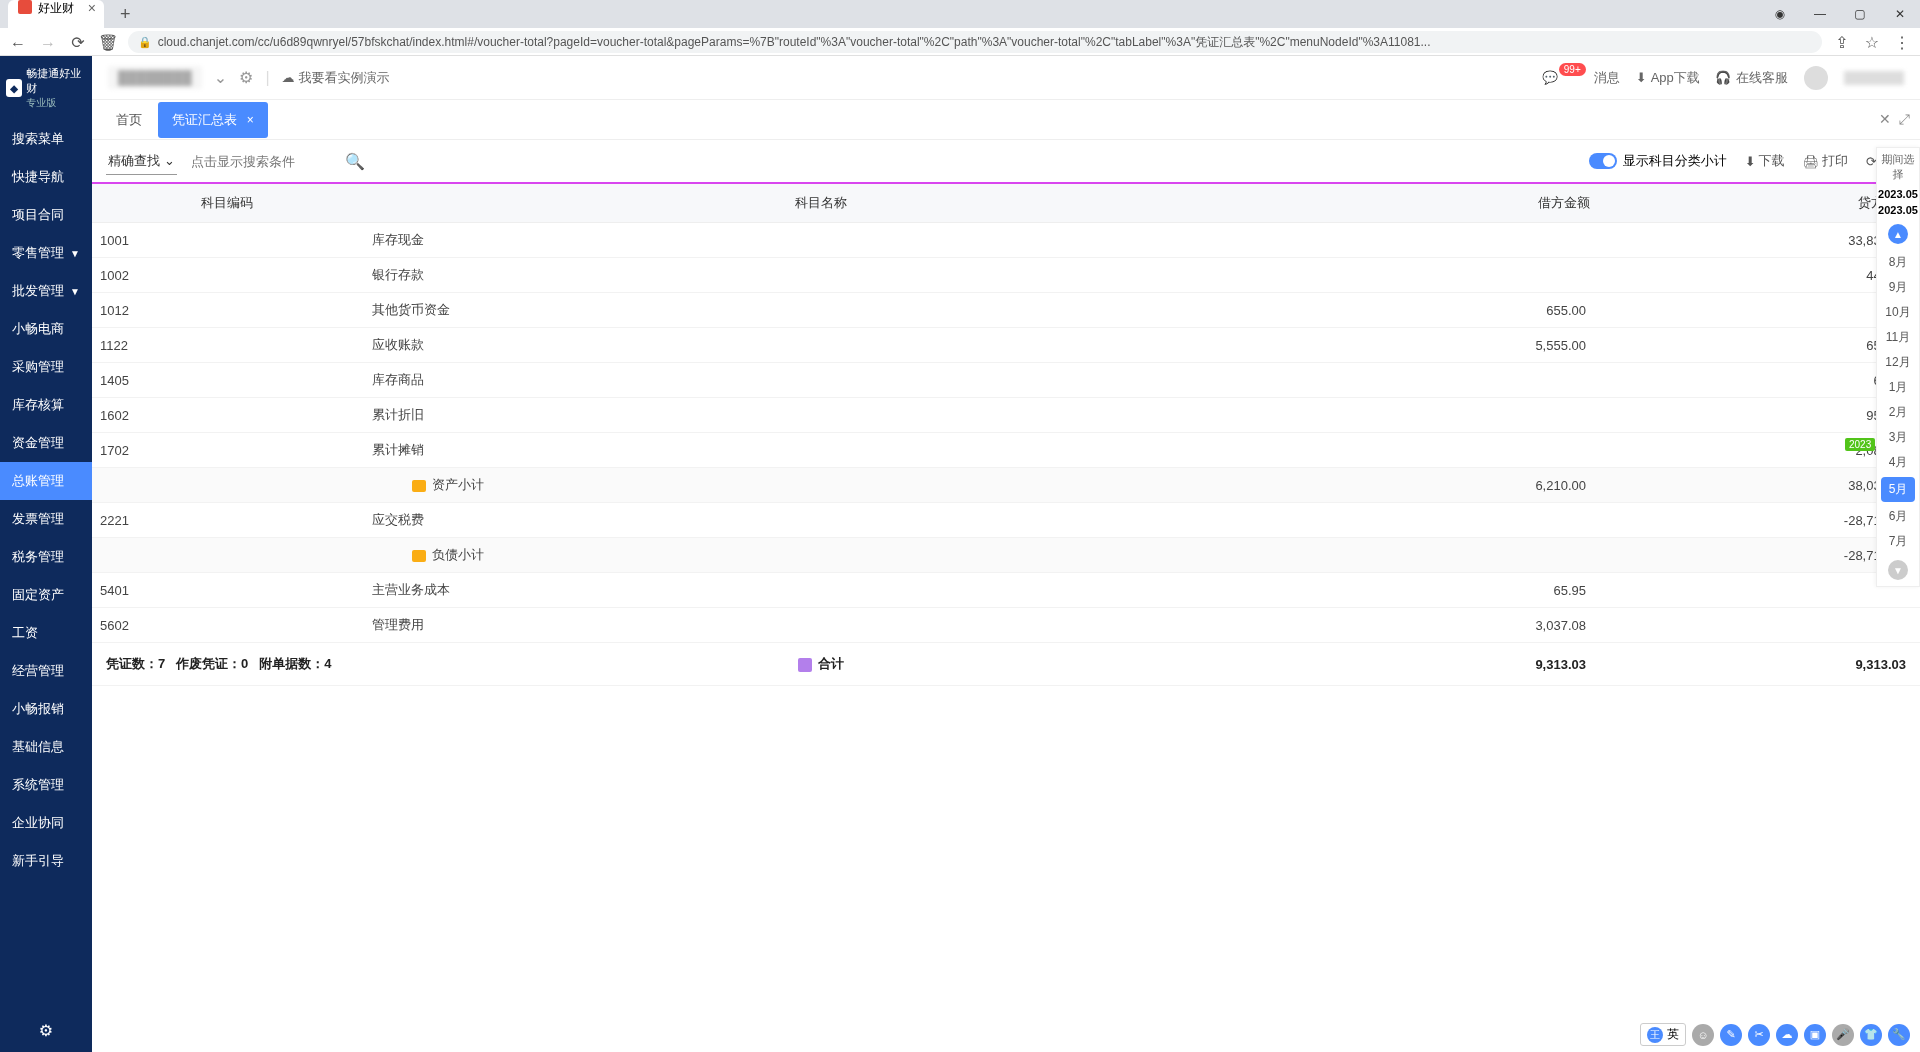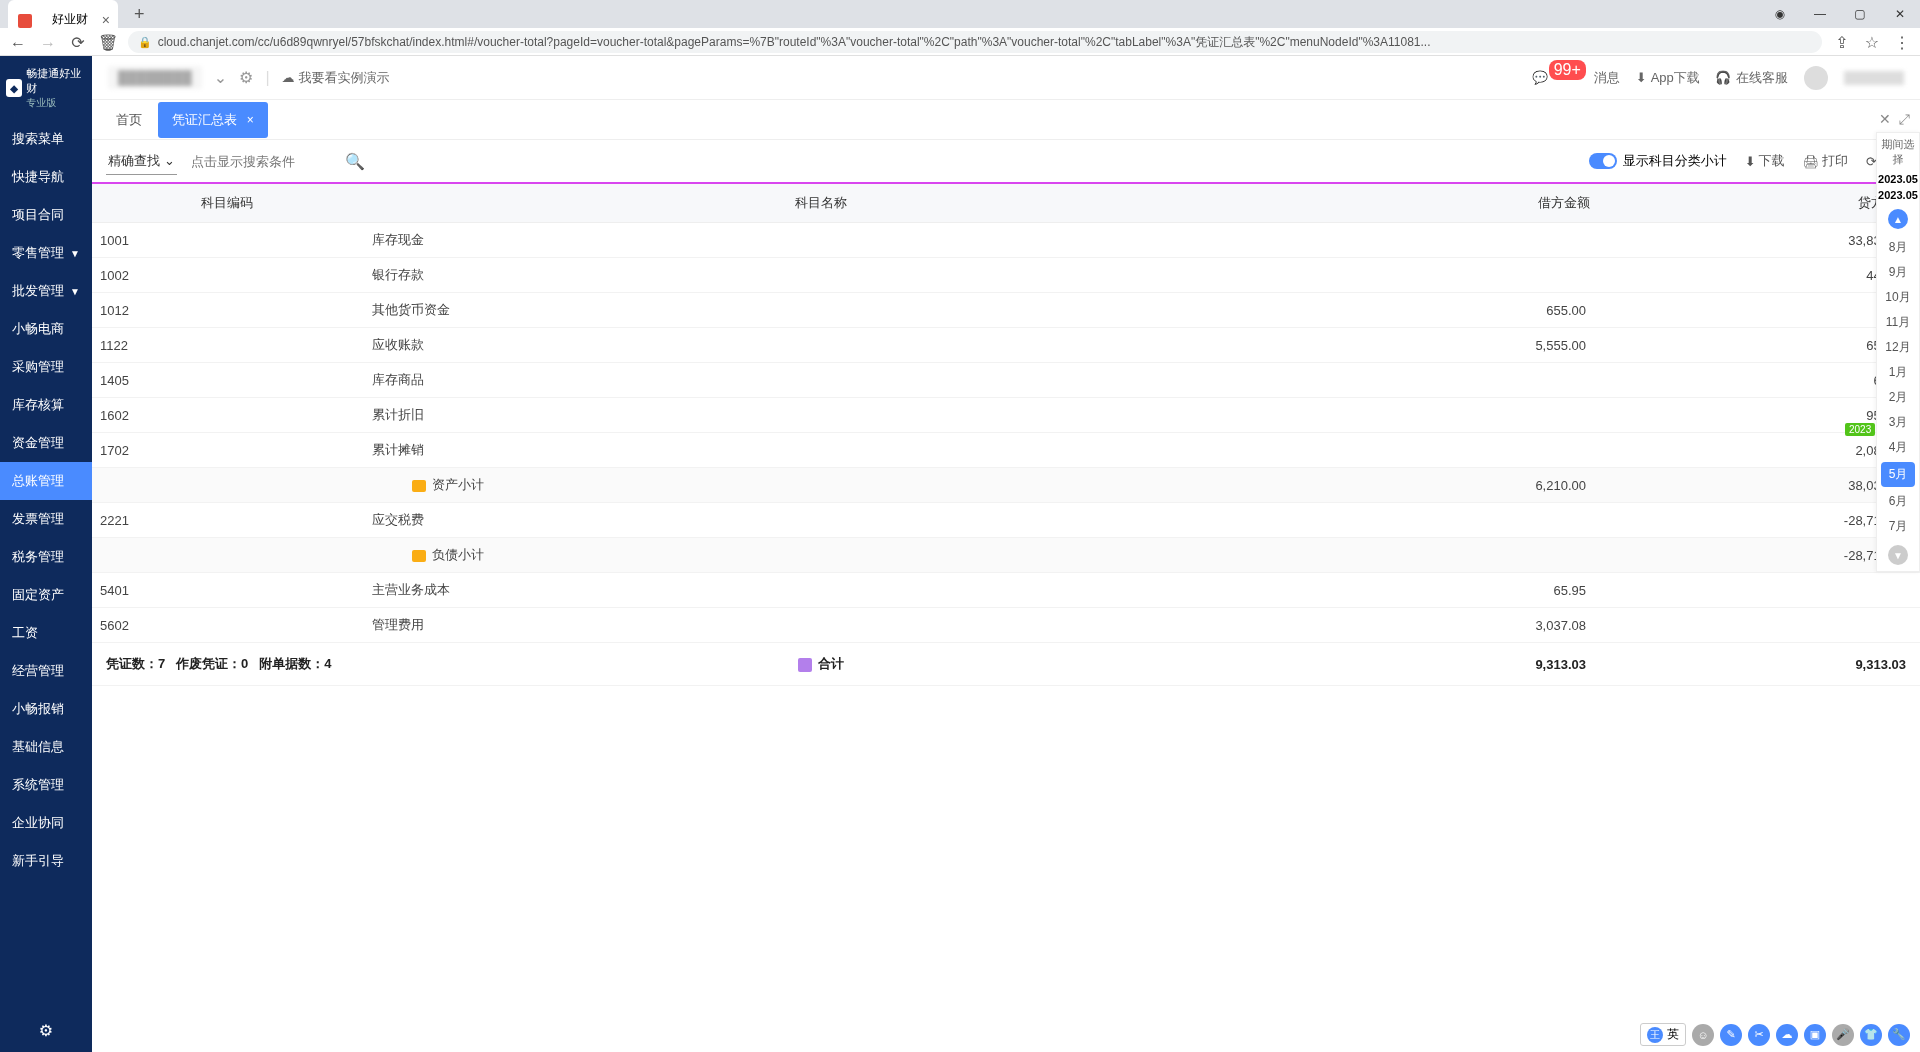--- a/index.html
+++ b/index.html
@@ -1,21 +1,21 @@
 <!DOCTYPE html>
 <html><head>
 <meta charset="utf-8">
 <style>
 * { margin: 0; padding: 0; box-sizing: border-box; font-family: "Microsoft YaHei", Arial, sans-serif; }
 body { background: #f5f5f5; overflow: hidden; }
 
 
 .browser-chrome { height: 56px; background: #fff; border-bottom: 1px solid #e0e0e0; }
 .tab-bar { height: 28px; background: #dee1e6; display: flex; align-items: center; padding-left: 8px; }
-.tab { background: #fff; height: 28px; padding: 0 30px 0 10px; display: flex; align-items: flex-end; font-size: 12px; border-radius: 6px 6px 0 0; position: relative; gap: 20px; }
+.tab { background: #fff; height: 28px; padding: 0 30px 0 10px; display: flex; align-items: flex-start; font-size: 12px; border-radius: 6px 6px 0 0; position: relative; gap: 6px; }
 .tab-icon { width: 14px; height: 14px; background: #e74c3c; border-radius: 2px; }
 .tab-close { position: absolute; right: 8px; font-size: 14px; color: #666; }
 .new-tab { margin-left: 8px; font-size: 18px; color: #555; padding: 0 8px; }
 .window-controls { margin-left: auto; display: flex; gap: 0; }
 .window-controls span { width: 40px; height: 28px; display: flex; align-items: center; justify-content: center; font-size: 12px; color: #333; }
 .address-bar { height: 28px; display: flex; align-items: center; padding: 0 8px; gap: 10px; }
 .nav-btn { color: #555; font-size: 16px; width: 20px; text-align: center; }
 .url-box { flex: 1; background: #f1f3f4; border-radius: 14px; height: 22px; display: flex; align-items: center; padding: 0 10px; font-size: 12px; color: #555; gap: 6px; }
 .url-box .lock { font-size: 11px; }
 
@@ -26,21 +26,21 @@
 .logo-icon { width: 18px; height: 18px; background: #fff; border-radius: 3px; display: inline-flex; align-items: center; justify-content: center; color: #0e2a5c; font-weight: bold; font-size: 10px; }
 .sidebar-item { padding: 10px 12px; cursor: pointer; display: flex; align-items: center; justify-content: space-between; font-size: 13px; }
 .sidebar-item.active { background: #4a8bff; }
 .sidebar-settings { margin-top: auto; text-align: center; padding: 12px; font-size: 16px; }
 
 .main { flex: 1; display: flex; flex-direction: column; background: #fff; position: relative; }
 .top-bar { height: 44px; display: flex; align-items: center; padding: 0 16px; border-bottom: 1px solid #eee; gap: 12px; }
 .org-select { display: flex; align-items: center; gap: 8px; color: #aaa; font-size: 13px; background: #f5f5f5; padding: 4px 10px; border-radius: 3px; filter: blur(2px); }
 .top-link { color: #666; font-size: 13px; display: flex; align-items: center; gap: 4px; cursor: pointer; }
 .top-right { margin-left: auto; display: flex; align-items: center; gap: 16px; }
-.badge { background: #ff4d4f; color: #fff; font-size: 16px; padding: 1px 5px; border-radius: 8px; position: relative; top: -8px; left: -4px; }
+.badge { background: #ff4d4f; color: #fff; font-size: 10px; padding: 1px 5px; border-radius: 8px; position: relative; top: -8px; left: -4px; }
 .avatar { width: 24px; height: 24px; background: #ddd; border-radius: 50%; }
 .username-blur { width: 60px; height: 14px; background: #ddd; filter: blur(2px); }
 
 .tab-strip { height: 40px; display: flex; align-items: center; padding: 0 10px; border-bottom: 1px solid #eee; gap: 2px; }
 .page-tab { padding: 9px 14px; font-size: 13px; color: #555; cursor: pointer; }
 .page-tab.active { background: #4a8bff; color: #fff; border-radius: 3px; }
 .tab-x { margin-left: 6px; font-size: 12px; }
 .tab-strip-right { margin-left: auto; display: flex; gap: 8px; color: #888; font-size: 14px; }
 
 .toolbar { height: 44px; display: flex; align-items: center; padding: 0 14px; gap: 14px; border-bottom: 2px solid #d946ef; font-size: 13px; }
@@ -63,21 +63,21 @@
 tbody td:nth-child(1) { padding-left: 8px; }
 tbody td:nth-child(3), tbody td:nth-child(4) { text-align: right; padding-right: 14px; }
 tr.subtotal { background: #fafafa; }
 tr.subtotal td:nth-child(2) { padding-left: 50px; }
 .folder-icon { display: inline-block; width: 14px; height: 12px; background: #faad14; border-radius: 2px; margin-right: 6px; vertical-align: middle; }
 .sum-icon { display: inline-block; width: 14px; height: 14px; background: #b37feb; border-radius: 2px; margin-right: 6px; vertical-align: middle; }
 tr.total td { font-weight: bold; color: #222; padding: 12px 14px; }
 .arrow-collapse { position: absolute; right: 0; top: 0; background: #f0f0f0; width: 16px; height: 30px; display: flex; align-items: center; justify-content: center; color: #aaa; font-size: 10px; }
 
 
-.period-panel { position: absolute; right: 0; top: 76px; width: 44px; background: #fff; border: 1px solid #eee; box-shadow: -1px 0 4px rgba(0,0,0,0.05); font-size: 12px; text-align: center; }
+.period-panel { position: absolute; right: 0; top: 91px; width: 44px; background: #fff; border: 1px solid #eee; box-shadow: -1px 0 4px rgba(0,0,0,0.05); font-size: 12px; text-align: center; }
 .period-header { font-size: 11px; color: #666; padding: 4px 0; }
 .period-val { font-weight: bold; font-size: 11px; padding: 2px 0; }
 .period-arrow { width: 20px; height: 20px; background: #4a8bff; color: #fff; border-radius: 50%; margin: 6px auto; display: flex; align-items: center; justify-content: center; font-size: 10px; }
 .month-item { padding: 4px 0; color: #555; cursor: pointer; }
 .month-item.selected { background: #4a8bff; color: #fff; border-radius: 4px; margin: 2px 4px; }
 .year-tag { position: absolute; left: -32px; background: #52c41a; color: #fff; font-size: 10px; padding: 1px 4px; border-radius: 2px; top: 188px; }
 
 
 .float-bar { position: fixed; bottom: 6px; right: 10px; display: flex; gap: 6px; align-items: center; font-size: 14px; }
 .float-item { width: 22px; height: 22px; border-radius: 50%; background: #4a8bff; color: #fff; display: flex; align-items: center; justify-content: center; font-size: 11px; }

